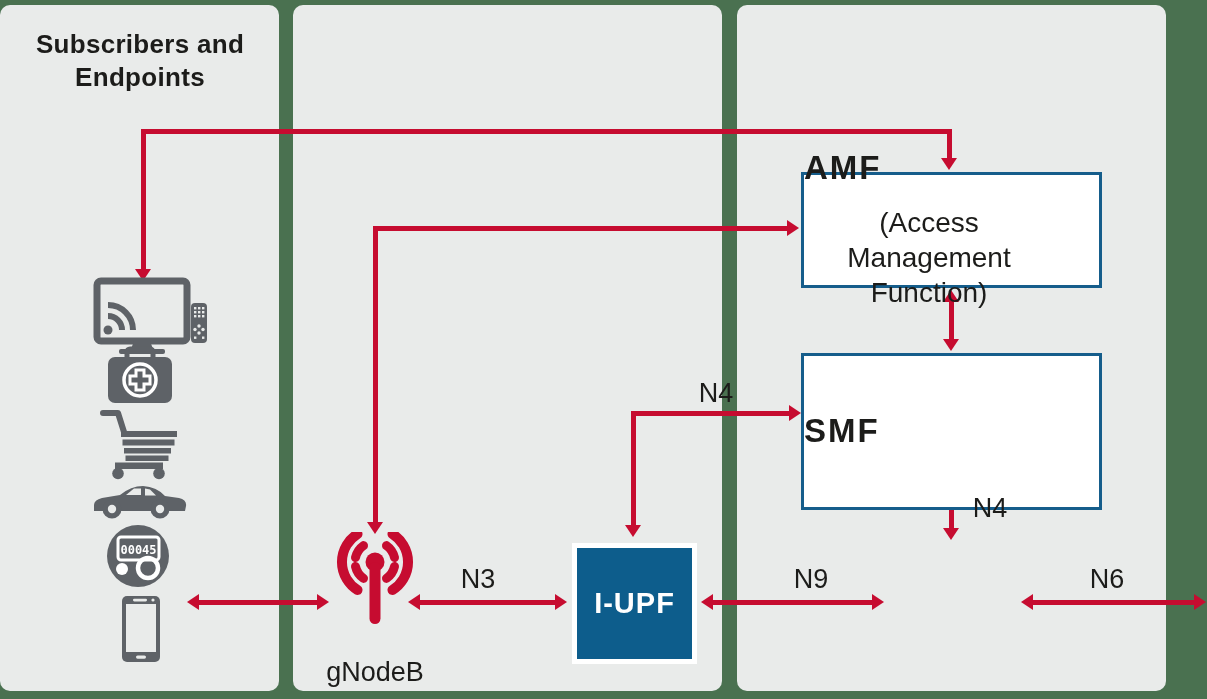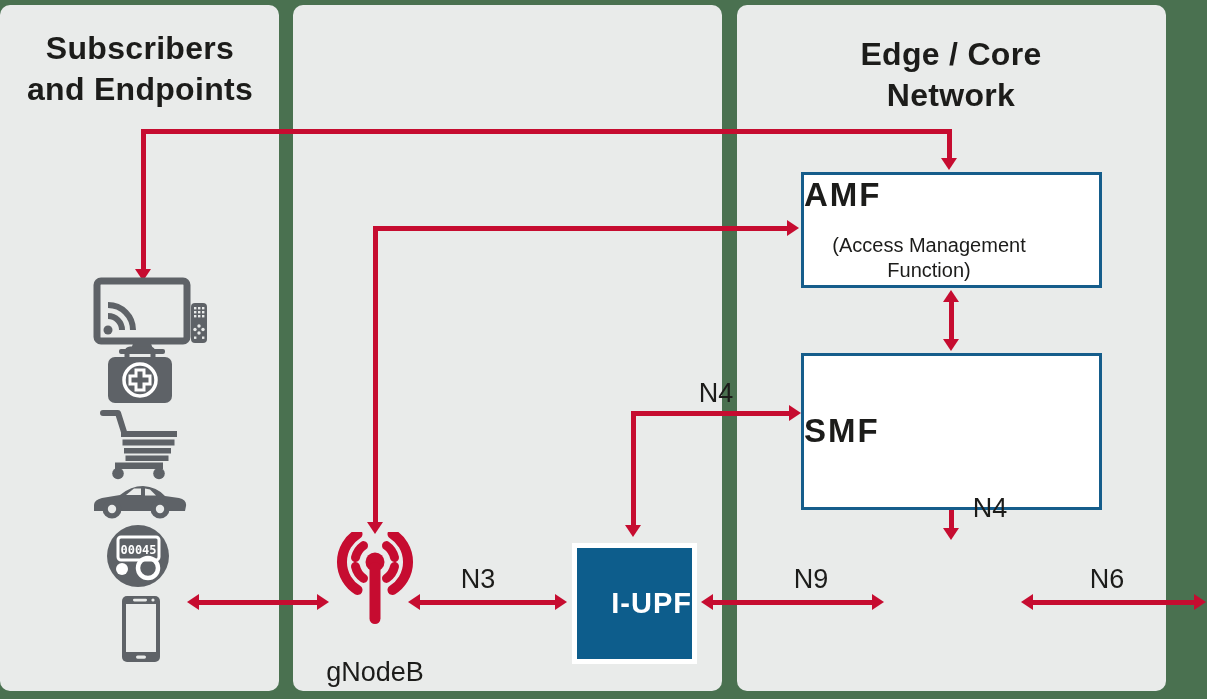--- a/index.html
+++ b/index.html
@@ -2,60 +2,59 @@
 <html><head>
 <meta charset="utf-8">
 <style>
   html,body{margin:0;padding:0;background:#4a7150;}
   #diagram{
     position:relative;width:1207px;height:699px;overflow:hidden;
     background:#4a7150;font-family:"Liberation Sans",sans-serif;color:#1c1c1a;
   }
   .card{position:absolute;background:#e9ebea;border-radius:10px;z-index:1;}
   .col-title{
-    position:absolute;z-index:4;text-align:center;font-size:32px;font-weight:700;
+    position:absolute;z-index:4;text-align:center;font-size:26px;font-weight:700;
     letter-spacing:.3px;line-height:1.28;color:#1c1c1a;
   }
   
   .h5{position:absolute;height:5px;background:#c60c30;z-index:2;}
   .v5{position:absolute;width:5px;background:#c60c30;z-index:2;}
   .ah{position:absolute;width:0;height:0;border-style:solid;z-index:2;}
   .ah.down {border-width:12px 8px 0 8px;border-color:#c60c30 transparent transparent transparent;}
   .ah.up   {border-width:0 8px 12px 8px;border-color:transparent transparent #c60c30 transparent;}
   .ah.left {border-width:8px 12px 8px 0;border-color:transparent #c60c30 transparent transparent;}
   .ah.right{border-width:8px 0 8px 12px;border-color:transparent transparent transparent #c60c30;}
   
   .nodebox{
     position:absolute;box-sizing:border-box;background:#fff;border:3px solid #155d8b;
     display:flex;flex-direction:column;align-items:flex-start;justify-content:center;z-index:3;
   }
   .nodebox .t{font-size:33px;font-weight:700;letter-spacing:2px;line-height:1.1;}
-  .nodebox .s{font-size:20px;font-weight:400;line-height:1.25;text-align:center;width:250px;margin-top:19px;}
+  .nodebox .s{font-size:28px;font-weight:400;line-height:1.25;text-align:center;width:250px;margin-top:19px;}
   .bluebox{
     position:absolute;box-sizing:border-box;background:#0d5d8c;border:5px solid #fff;
-    display:flex;align-items:center;justify-content:flex-end;z-index:3;
+    display:flex;align-items:center;justify-content:center;z-index:3;
     color:#fff;font-size:29px;font-weight:700;letter-spacing:1px;
   }
   .edge-label{
     position:absolute;z-index:4;font-size:27px;font-weight:400;color:#1c1c1a;
     transform:translate(-50%,-50%);white-space:nowrap;
   }
   .icon{position:absolute;z-index:2;}
 </style>
 </head>
 <body>
 
 <div id="diagram">
 
   <div class="card" style="left:0;top:5px;width:279px;height:686px"></div>
   <div class="card" style="left:293px;top:5px;width:429px;height:686px"></div>
   <div class="card" style="left:737px;top:5px;width:429px;height:686px"></div>
 
   <div class="col-title" style="left:15px;top:28px;width:250px">Subscribers and Endpoints</div>
-  <div class="col-title" style="left:811px;top:34px;width:280px">Edge / Core Network</div>
 
   <div class="h5" style="left:141px;top:129px;width:811px"></div>
   <div class="v5" style="left:141px;top:129px;height:140px"></div>
   <div class="ah down" style="left:135px;top:269px"></div>
   <div class="v5" style="left:947px;top:129px;height:29px"></div>
   <div class="ah down" style="left:941px;top:158px"></div>
 
   <div class="h5" style="left:373px;top:226px;width:414px"></div>
   <div class="ah right" style="left:787px;top:220px"></div>
   <div class="v5" style="left:373px;top:226px;height:296px"></div>

